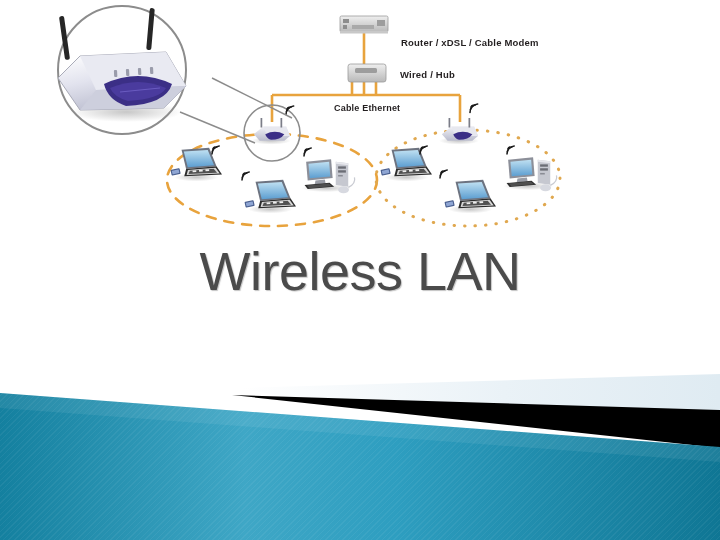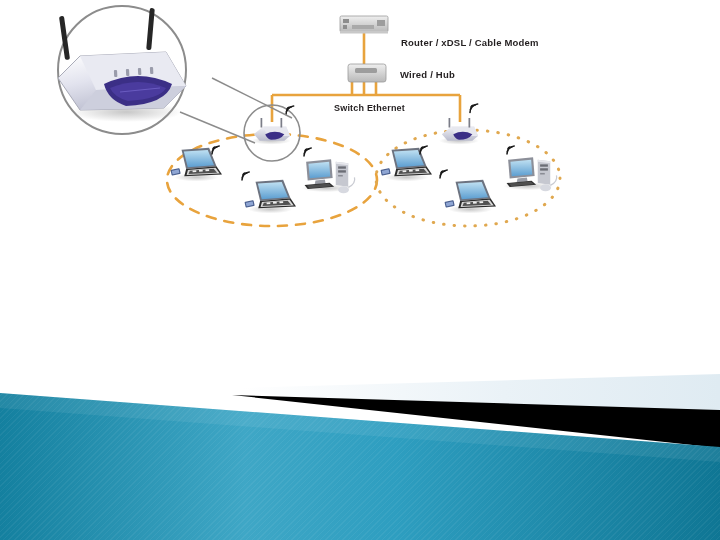--- a/index.html
+++ b/index.html
@@ -234,23 +234,24 @@
           <rect x="126" y="69" width="3.2" height="7" rx="1" fill="#9a9cab" transform="rotate(-3 127 72)"></rect>
           <rect x="138" y="68" width="3.2" height="7" rx="1" fill="#9a9cab" transform="rotate(-3 139 71)"></rect>
           <rect x="150" y="67" width="3.2" height="7" rx="1" fill="#9a9cab" transform="rotate(-3 151 70)"></rect>
         </g>
       </g>
     </svg>
 
     
     <div class="lbl" id="lbl-router">Router / xDSL / Cable Modem</div>
     <div class="lbl" id="lbl-switch">Wired / Hub</div>
-    <div class="lbl" id="lbl-wired">Switch Ethernet</div>
+    <div class="lbl" id="lbl-wired">Cable Ethernet</div>
   </div>
 
+  <div id="title">Wireless LAN</div>
 
   <div id="footer">
     <svg viewBox="0 0 720 190" preserveAspectRatio="none">
       <defs>
         <linearGradient id="tealg" x1="0" y1="0" x2="1" y2="0">
           <stop offset="0" stop-color="#14809f"></stop>
           <stop offset="0.34" stop-color="#3fa7c6"></stop>
           <stop offset="0.55" stop-color="#2e9ec0"></stop>
           <stop offset="1" stop-color="#0f7694"></stop>
         </linearGradient>

